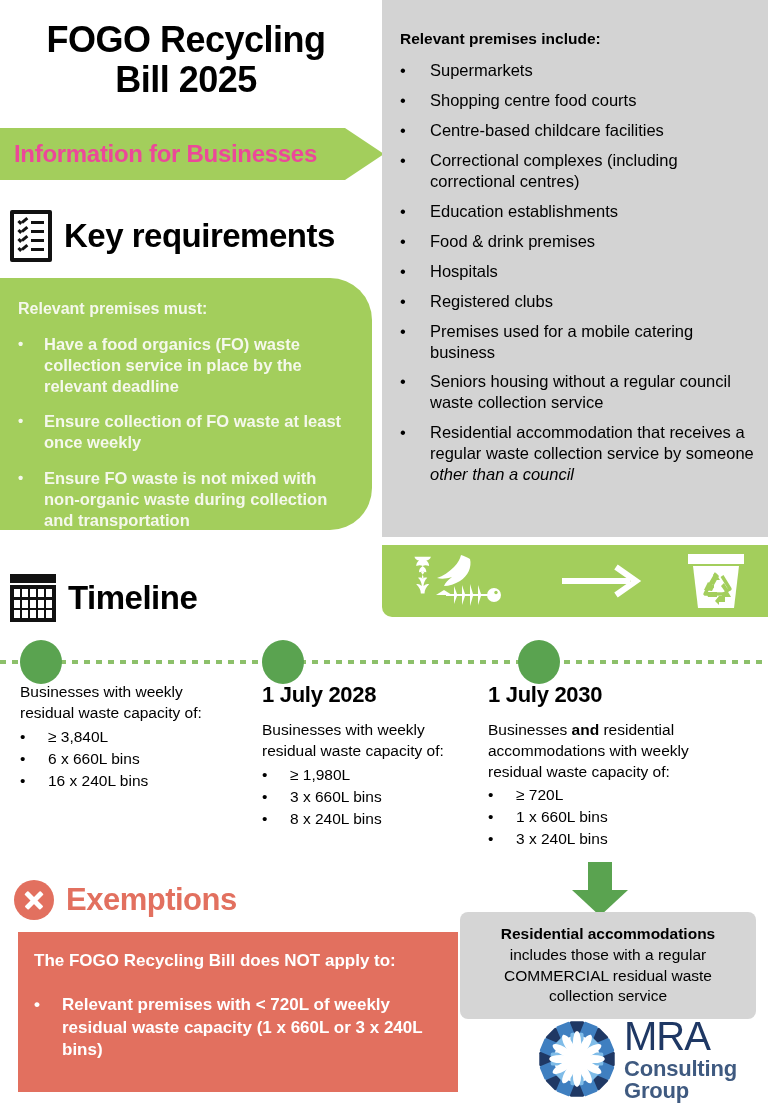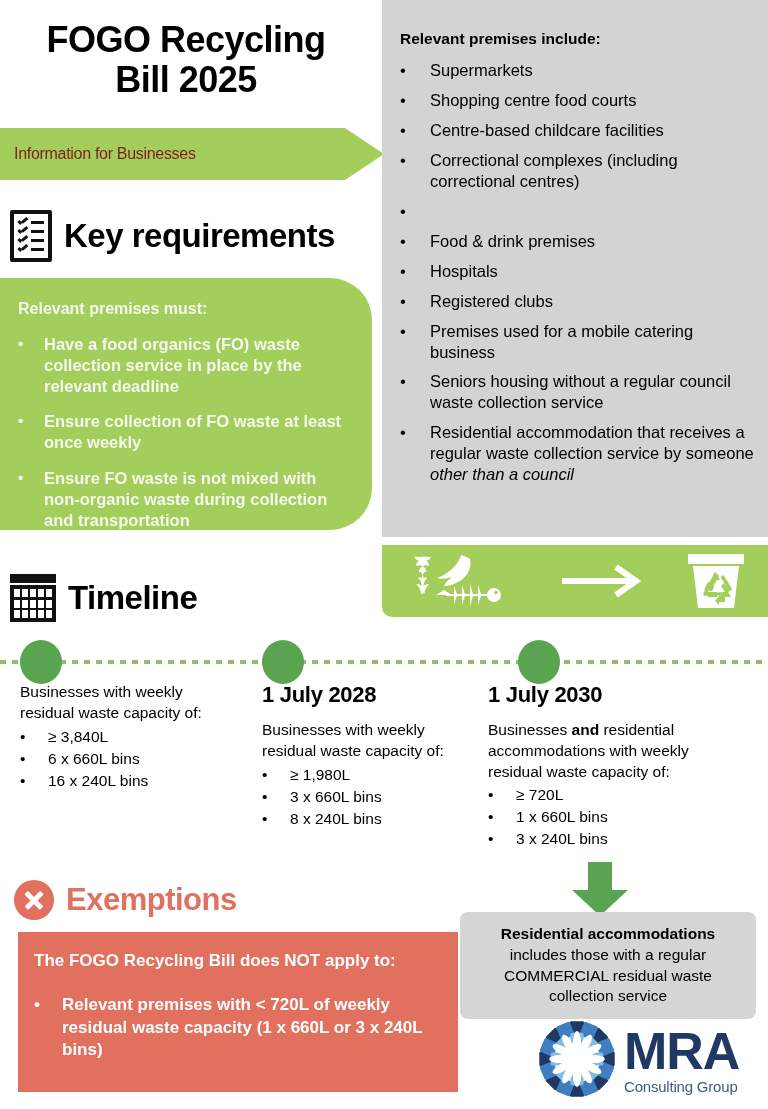--- a/index.html
+++ b/index.html
@@ -20,21 +20,21 @@
   #banner{
     left:0;top:128px;width:384px;height:52px;
   }
   #banner .shape{
     position:absolute;inset:0;background:#a3ce5c;
     clip-path:polygon(0 0, 345px 0, 384px 50%, 345px 100%, 0 100%);
   }
   #banner .txt{
     position:absolute;left:14px;top:0;right:40px;height:52px;
     display:flex;align-items:center;
-    color:#7f1d1d;font-size:16px;font-weight:normal;letter-spacing:-.3px;
+    color:#ec4899;font-size:24px;font-weight:bold;letter-spacing:-.3px;
   }
 
   
   .sec-head{display:flex;align-items:center;gap:12px;text-align:center;}
   .sec-head .label{font-size:33px;font-weight:bold;letter-spacing:-.5px;}
 
   #keyreq-head{left:10px;top:210px;}
   #timeline-head{left:10px;top:574px;}
   #exempt-head{left:14px;top:880px;}
   #exempt-head .label{color:#e2705f;font-size:31px;}
@@ -129,22 +129,22 @@
   
   #note{left:460px;top:912px;width:296px;background:#d5d5d5;border-radius:8px;
     padding:12px 22px;box-sizing:border-box;text-align:center;
     font-size:15.5px;line-height:1.34;}
   #note b{font-weight:bold;}
 
   
   #logo{left:536px;top:1018px;width:220px;height:82px;display:flex;align-items:center;gap:6px;}
   #logo .mark{width:82px;height:82px;flex:0 0 82px;}
   #logo .words{display:flex;flex-direction:column;line-height:1;}
-  #logo .mra{font-size:52px;font-weight:bold;color:#1f3864;letter-spacing:-1px;}
-  #logo .cg{font-size:15px;color:#3f5a80;margin-top:2px;letter-spacing:-.2px;}
+  #logo .mra{font-size:40px;font-weight:normal;color:#1f3864;letter-spacing:-1px;}
+  #logo .cg{font-size:22px;color:#3f5a80;margin-top:2px;letter-spacing:-.2px;font-weight:bold;}
 </style>
 </head>
 <body>
 
 <div class="abs" id="title">
   <div>FOGO Recycling</div>
   <div>Bill 2025</div>
 </div>
 
 <div class="abs" id="banner">
@@ -206,20 +206,21 @@
       <li>
         <span class="b">•</span>
         <span>Centre-based childcare facilities</span>
       </li>
       <li>
         <span class="b">•</span>
         <span>Correctional complexes (including correctional centres)</span>
       </li>
       <li>
         <span class="b">•</span>
+        <span>Education establishments</span>
       </li>
       <li>
         <span class="b">•</span>
         <span>Food &amp; drink premises</span>
       </li>
       <li>
         <span class="b">•</span>
         <span>Hospitals</span>
       </li>
       <li>

